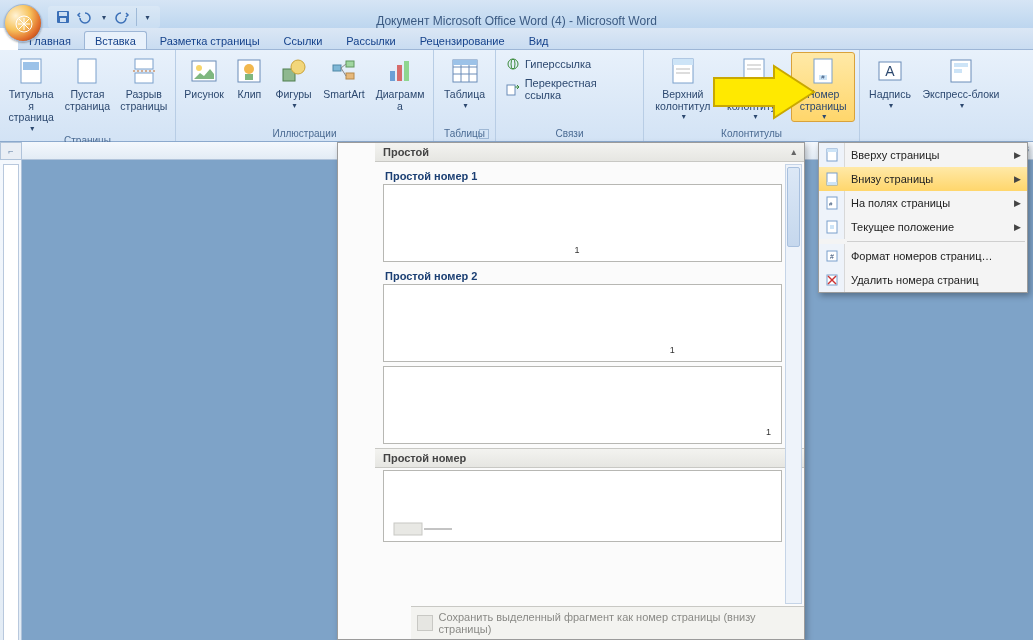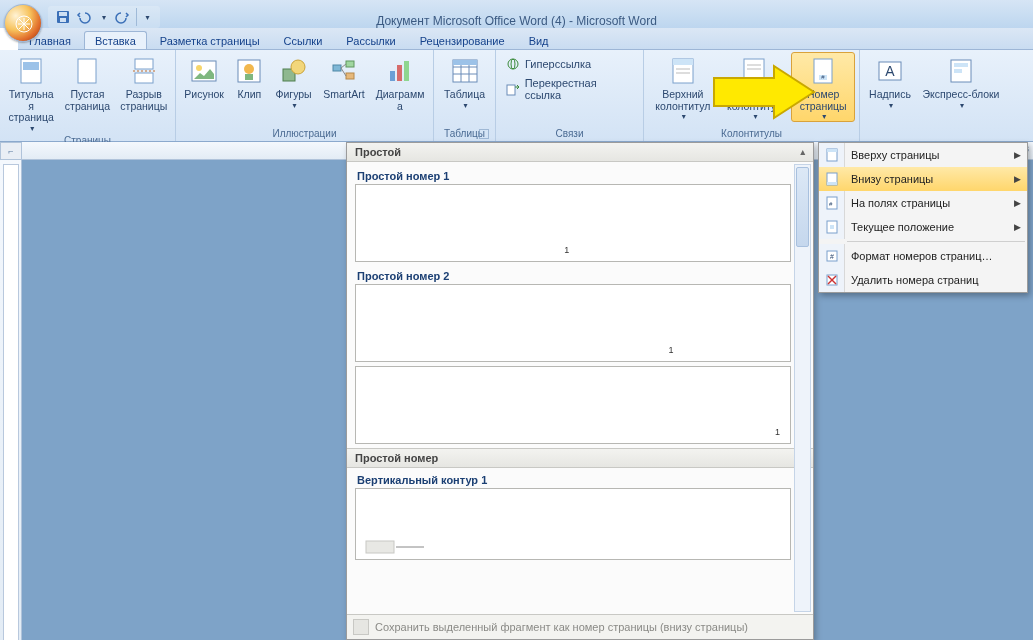--- a/index.html
+++ b/index.html
@@ -38,31 +38,31 @@
   .pn-menu { position:absolute; left:818px; top:142px; width:210px; background:#f4f4f4; border:1px solid #9b9b9b; box-shadow:2px 3px 6px rgba(0,0,0,.3); z-index:50;}
   .pn-menu .row { display:flex; align-items:center; height:24px; padding-right:6px; cursor:pointer; position:relative;}
   .pn-menu .row .mi { width:26px; display:flex; align-items:center; justify-content:center; border-right:1px solid #d8d8d8; height:100%; background:#eef3fa;}
   .pn-menu .row .mt { flex:1; padding-left:6px; font-size:11px; color:#222;}
   .pn-menu .row .arr { font-size:9px; color:#444;}
   .pn-menu .row.hl { background:linear-gradient(#ffe9a7,#ffd66b); }
   .pn-menu .row.hl .mi { background:transparent; border-right-color:transparent;}
   .pn-menu .sep { height:1px; background:#cfcfcf; margin:2px 2px 2px 28px;}
 
   
-  .gallery { position:absolute; left:346px; top:142px; width:468px; height:498px; background:#fbfbfb; border:1px solid #9b9b9b; box-shadow:2px 3px 6px rgba(0,0,0,.25); z-index:45; display:flex; flex-direction:column;}
+  .gallery { position:absolute; left:337px; top:142px; width:468px; height:498px; background:#fbfbfb; border:1px solid #9b9b9b; box-shadow:2px 3px 6px rgba(0,0,0,.25); z-index:45; display:flex; flex-direction:column;padding-left:37px;}
   .gallery-head { background:linear-gradient(#f3f3f0,#e6e6e2); border-bottom:1px solid #c8c8c4; padding:3px 8px; font-size:11px; font-weight:bold; color:#444; display:flex; justify-content:space-between; align-items:center;}
   .gallery-head .exp { font-size:9px; color:#666;}
   .gallery-body { flex:1; overflow:hidden; padding:4px 22px 4px 8px; position:relative;}
   .gallery-body .scroll { position:absolute; right:2px; top:2px; bottom:2px; width:17px; background:#eef3fa; border:1px solid #c5d4e7;}
   .gallery-body .scroll .thumb { position:absolute; left:1px; right:1px; top:2px; height:80px; background:linear-gradient(#dce8f6,#c5d7ed); border:1px solid #a8c0de; border-radius:2px;}
   .g-item-label { font-size:11px; font-weight:bold; color:#1b3f73; padding:4px 2px 2px;}
   .g-item-box { height:78px; border:1px solid #b7b7b3; background:#fff; margin-bottom:4px; position:relative;}
   .g-item-box .pg1 { position:absolute; font-size:9px; color:#333; }
   .g-section { background:linear-gradient(#f3f3f0,#e6e6e2); border-top:1px solid #c8c8c4; border-bottom:1px solid #c8c8c4; padding:3px 8px; font-size:11px; font-weight:bold; color:#444; margin:4px -22px 2px -8px;}
-  .gallery-foot { border-top:1px solid #c8c8c4; background:#f3f3f0; padding:4px 6px; display:flex; align-items:center; gap:6px; font-size:11px; color:#8a8a86;}
+  .gallery-foot { border-top:1px solid #c8c8c4; background:#f3f3f0; padding:4px 6px; display:flex; align-items:center; gap:6px; font-size:11px; color:#8a8a86;margin-left:36px;}
   .gallery-foot .fi { width:16px; height:16px; background:#e6e6e2; border:1px solid #c8c8c4;}
 
   
   .doc-region { position:absolute; left:0; top:142px; right:0; bottom:0; background:#7ea3c8;}
   .ruler-corner { position:absolute; left:0; top:0; width:22px; height:18px; background:#e9eef5; border:1px solid #b0c3da; display:flex; align-items:center; justify-content:center; font-size:9px; color:#5a7aa0;}
   .ruler-h { position:absolute; left:22px; right:0; top:0; height:18px; background:linear-gradient(#f4f8fd,#e3ecf5); border-bottom:1px solid #b0c3da;}
   .ruler-v { position:absolute; left:0; top:18px; width:22px; bottom:0; background:linear-gradient(#f4f8fd,#e3ecf5); border-right:1px solid #b0c3da;}
   .ruler-v .mseg { position:absolute; left:3px; width:16px; background:#fff; border:1px solid #b8c8dd;}
 
   
@@ -339,21 +339,20 @@
         <span class="pg1" style="left:48%; bottom:6px;">1</span>
       </div>
     <div class="g-item-label">Простой номер 2</div>
     <div class="g-item-box">
         <span class="pg1" style="left:72%; bottom:6px;">1</span>
       </div>
     <div class="g-item-box">
         <span class="pg1" style="right:10px; bottom:6px;">1</span>
       </div>
     <div class="g-section">Простой номер</div>
-    <div class="g-item-label">Вертикальный контур 1</div>
     <div class="g-item-box" style="height:72px">
       <svg width="60" height="20" style="position:absolute; left:10px; bottom:4px;">
           <rect x="0" y="6" width="28" height="12" fill="#e8e8e4" stroke="#c8c8c4"></rect>
           <line x1="30" y1="12" x2="58" y2="12" stroke="#888"></line>
         </svg>
     </div>
     <div class="scroll">
         <div class="thumb"></div>
       </div>
   </div>

